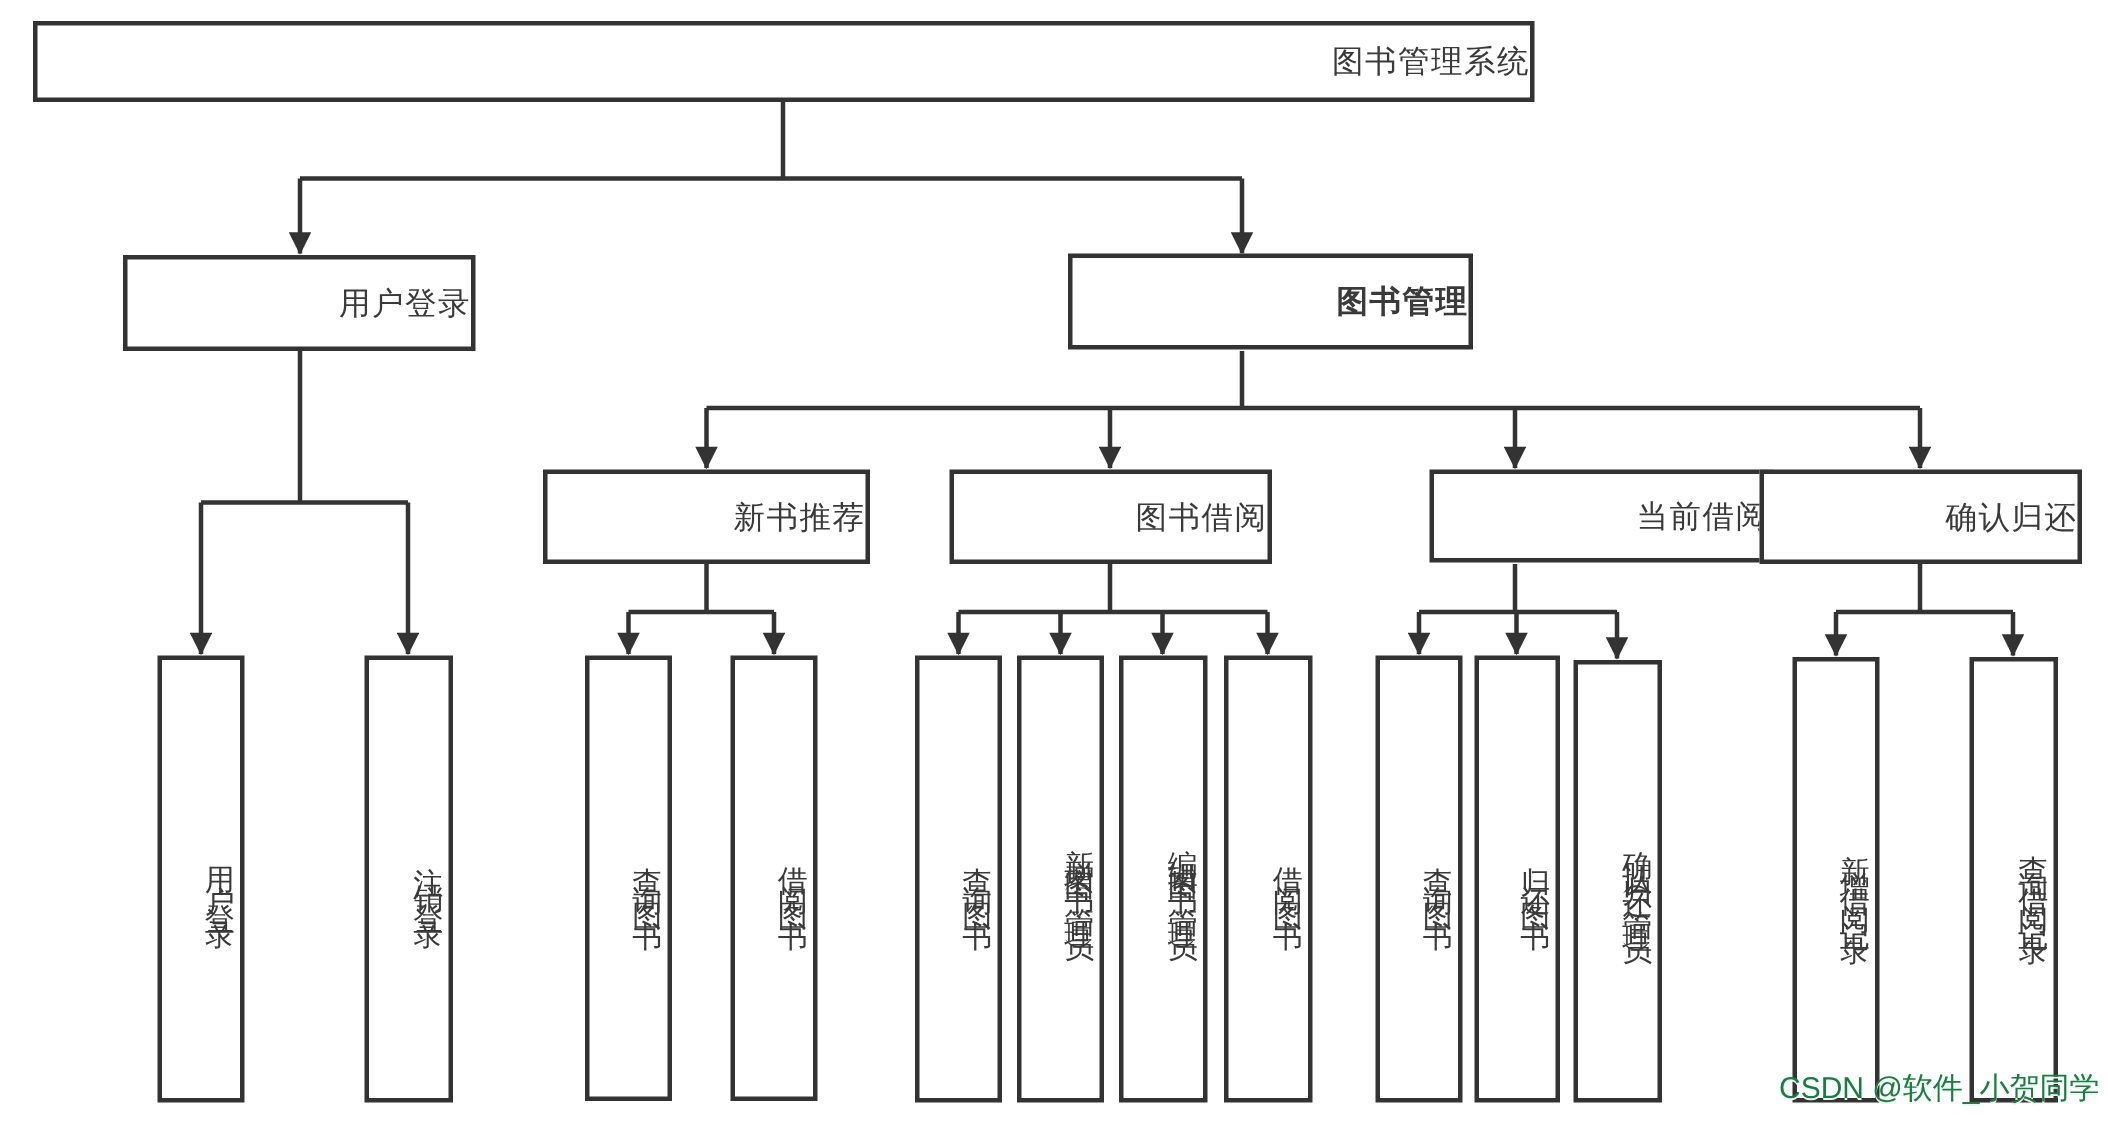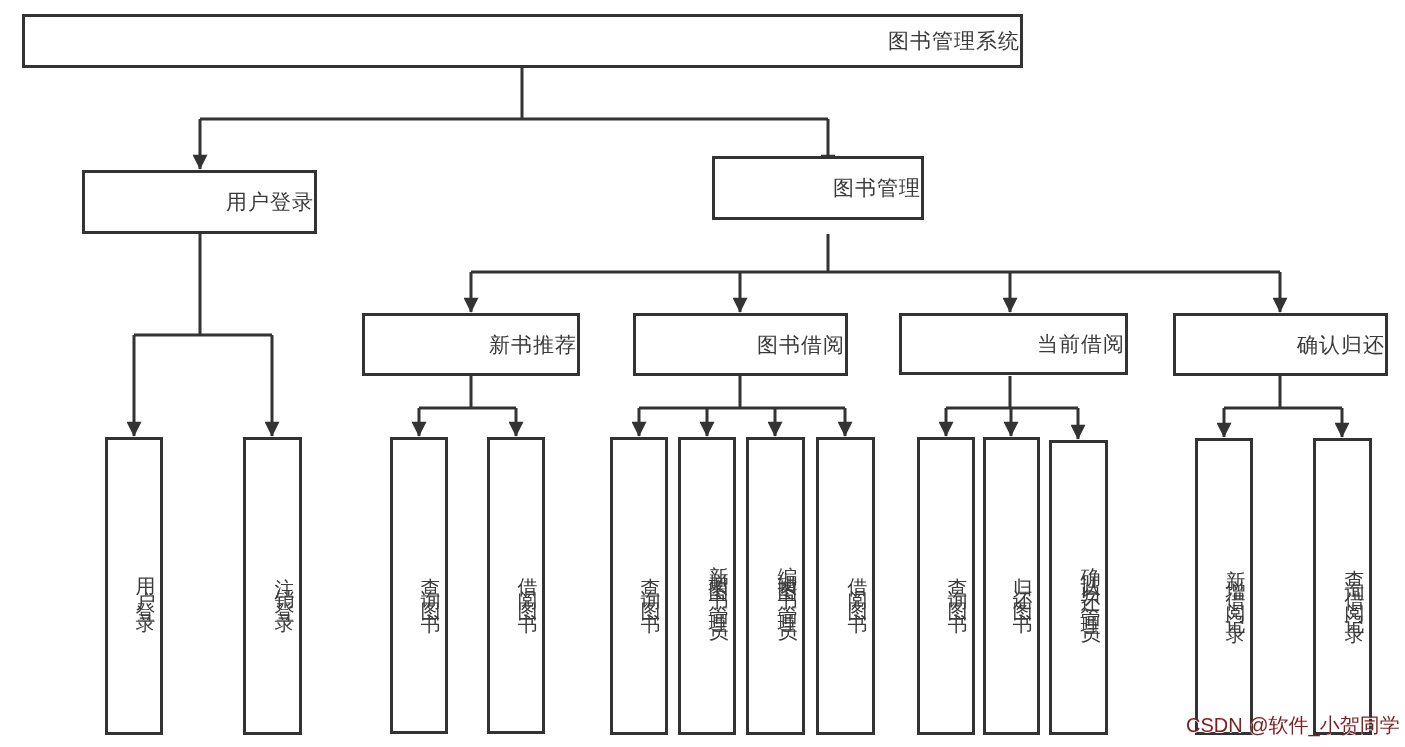--- a/index.html
+++ b/index.html
@@ -42,21 +42,21 @@
   }
   .v4 { letter-spacing: 12px; }
   .v6 { letter-spacing: 11px; }
   .v9 { letter-spacing: 8px; }
   .watermark {
     position: absolute;
     left: 1186px;
     top: 712px;
     z-index: 3;
     font-size: 20px;
-    color: #7f1d1d;
+    color: #15803d;
     text-shadow: 0 1px 0 #f2f3f4;
     white-space: nowrap;
   }
 </style>
 </head>
 <body>
 
 <div class="canvas">
 
   <svg class="connectors" viewBox="0 0 1405 747" xmlns="http://www.w3.org/2000/svg">
@@ -103,31 +103,31 @@
     </g>
   </svg>
 
   <div class="node" style="left:22px;top:14px;width:1001px;height:54px;">
     <span class="hlabel">图书管理系统</span>
   </div>
 
   <div class="node" style="left:82px;top:170px;width:235px;height:64px;">
     <span class="hlabel">用户登录</span>
   </div>
-  <div class="node" style="left:712px;top:156px;width:212px;height:64px;">
+  <div class="node" style="left:712px;top:169px;width:270px;height:64px;font-weight:bold;">
     <span class="hlabel">图书管理</span>
   </div>
 
   <div class="node" style="left:362px;top:313px;width:218px;height:63px;padding-left:26px;">
     <span class="hlabel">新书推荐</span>
   </div>
   <div class="node" style="left:633px;top:313px;width:215px;height:63px;padding-left:10px;">
     <span class="hlabel">图书借阅</span>
   </div>
-  <div class="node" style="left:899px;top:313px;width:229px;height:62px;">
+  <div class="node" style="left:953px;top:313px;width:229px;height:62px;">
     <span class="hlabel">当前借阅</span>
   </div>
   <div class="node" style="left:1173px;top:313px;width:215px;height:63px;">
     <span class="hlabel">确认归还</span>
   </div>
 
   <div class="node" style="left:105px;top:437px;width:58px;height:298px;">
     <span class="vlabel v4">用户登录</span>
   </div>
   <div class="node" style="left:243px;top:437px;width:59px;height:298px;">

